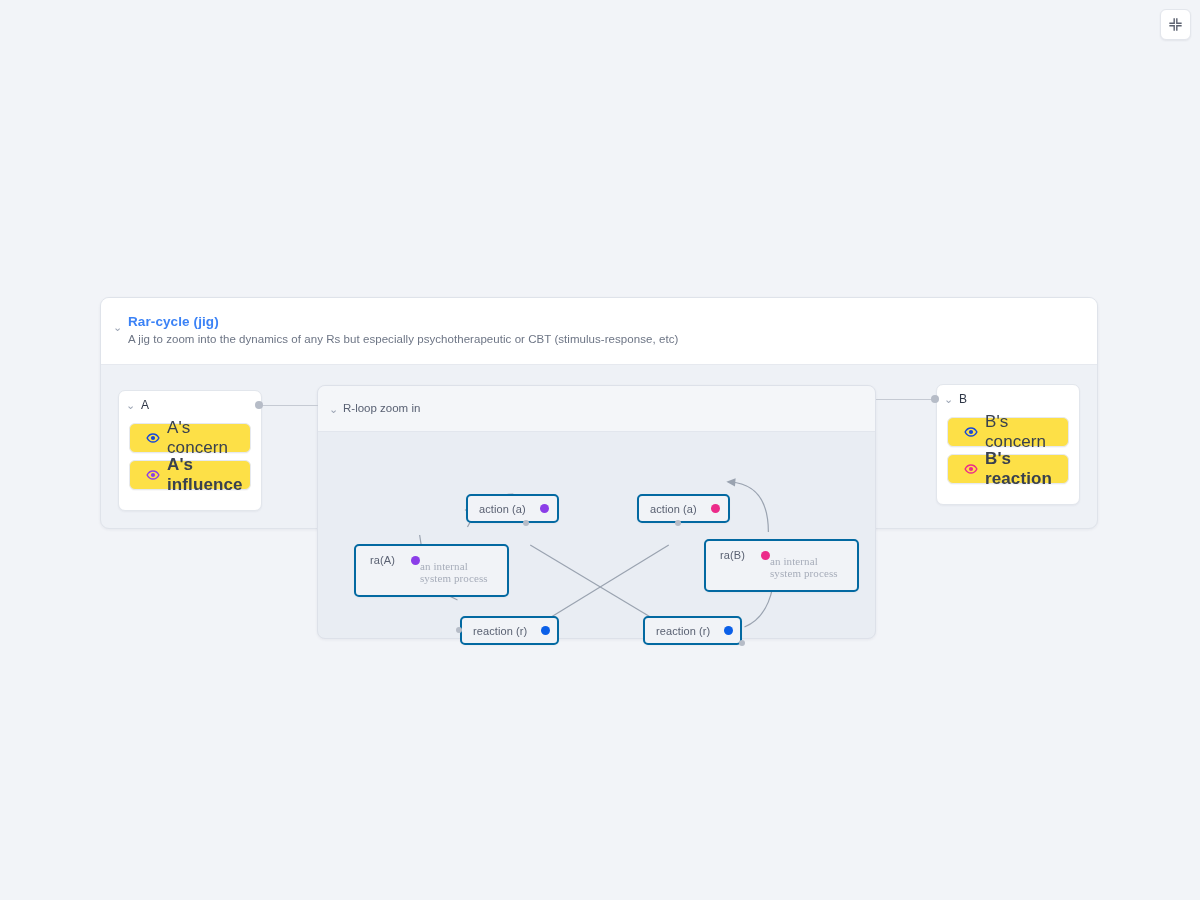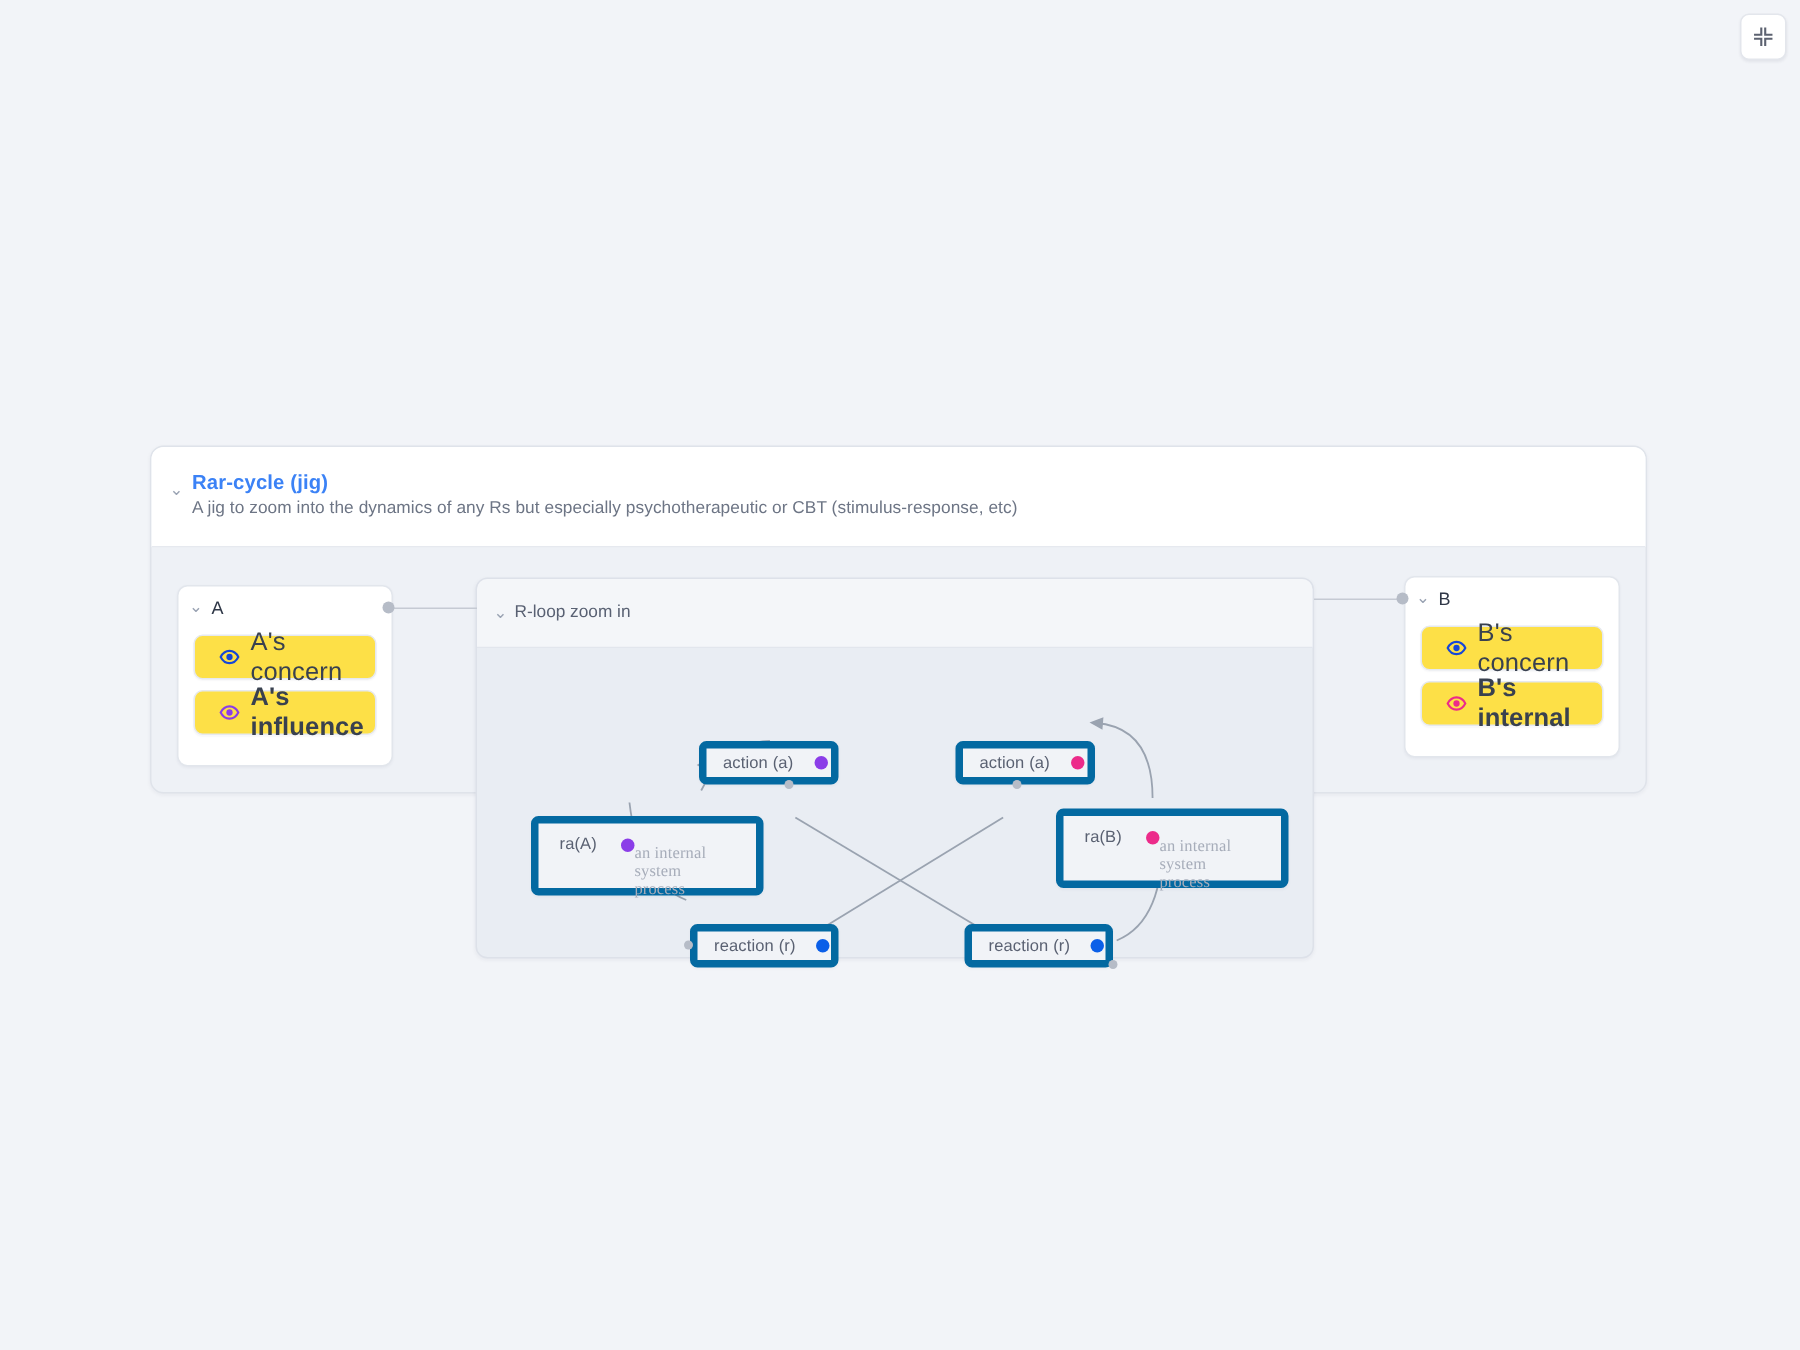--- a/index.html
+++ b/index.html
@@ -105,21 +105,21 @@
     padding: 16px 0 0 25px;
     font-size: 11.5px; color: #596173;
   }
   .rloop-head .chev { left: 11px; top: 18px; }
   .rloop-body { position: relative; width: 100%; height: 207px; }
 
   
   .node {
     position: absolute;
     background: #f1f3f7;
-    border: 5px solid #0369a1;
+    border: 2px solid #0369a1;
     border-radius: 5px;
     display: flex; align-items: center;
     padding: 0 11px;
     z-index: 3;
     box-shadow: 0 1px 2px rgba(30,41,70,.04);
   }
   .node .lbl { font-size: 11px; color: #5a6172; white-space: nowrap; letter-spacing: .1px; }
   .node .dot { width: 9px; height: 9px; border-radius: 50%; flex: none; }
   .node.simple .dot { margin-left: 14px; }
   .node.proc {
@@ -213,21 +213,21 @@
           <path d="M1.6 10C3.6 6 6.6 4.2 10 4.2S16.4 6 18.4 10C16.4 14 13.4 15.8 10 15.8S3.6 14 1.6 10z" fill="none" stroke="#1546d8" stroke-width="2"></path>
           <circle cx="10" cy="10" r="3" fill="#1546d8"></circle>
         </svg>
         <span>B's concern</span>
       </div>
       <div class="pill">
         <svg class="eye" width="14" height="14" viewBox="0 0 20 20">
           <path d="M1.6 10C3.6 6 6.6 4.2 10 4.2S16.4 6 18.4 10C16.4 14 13.4 15.8 10 15.8S3.6 14 1.6 10z" fill="none" stroke="#ec2b8a" stroke-width="2"></path>
           <circle cx="10" cy="10" r="3" fill="#ec2b8a"></circle>
         </svg>
-        <span>B's internal</span>
+        <span>B's reaction</span>
       </div>
     </div>
   </div>
 
   <div class="rloop">
     <div class="rloop-head">
       <div class="chev">⌄</div>
       <span>R-loop zoom in</span>
     </div>
 

